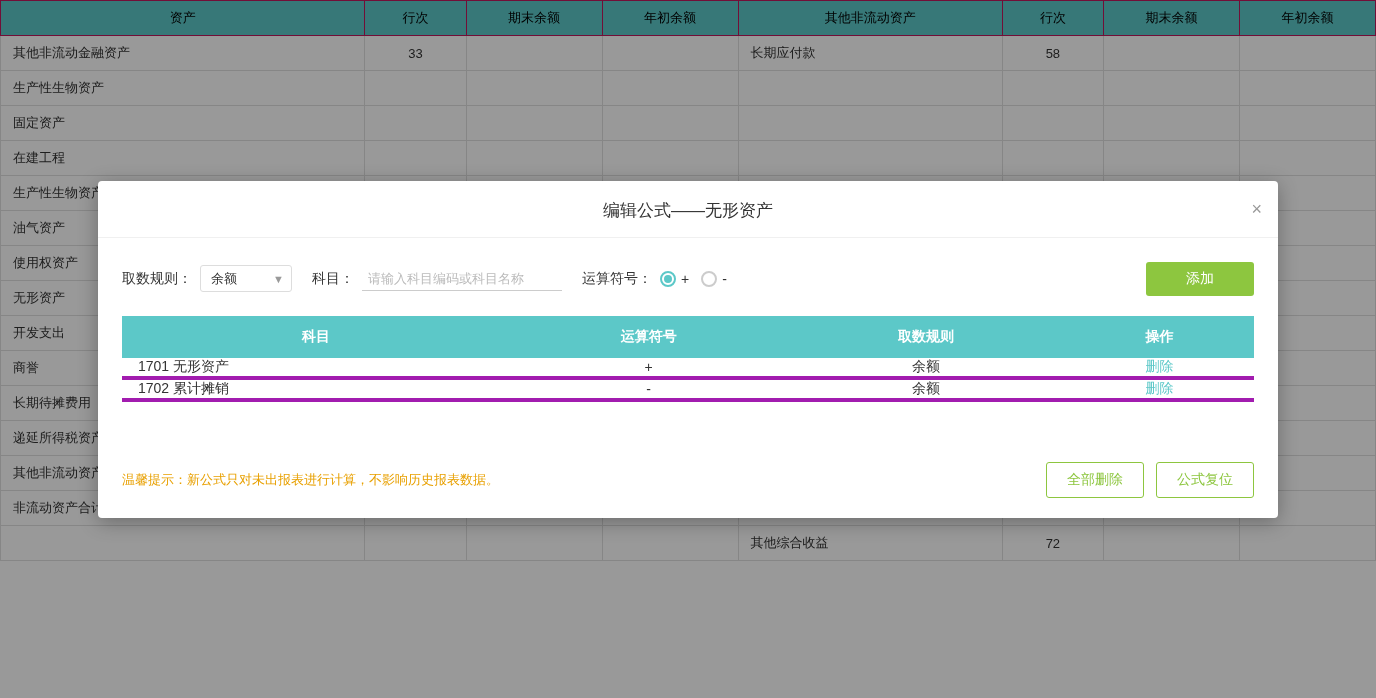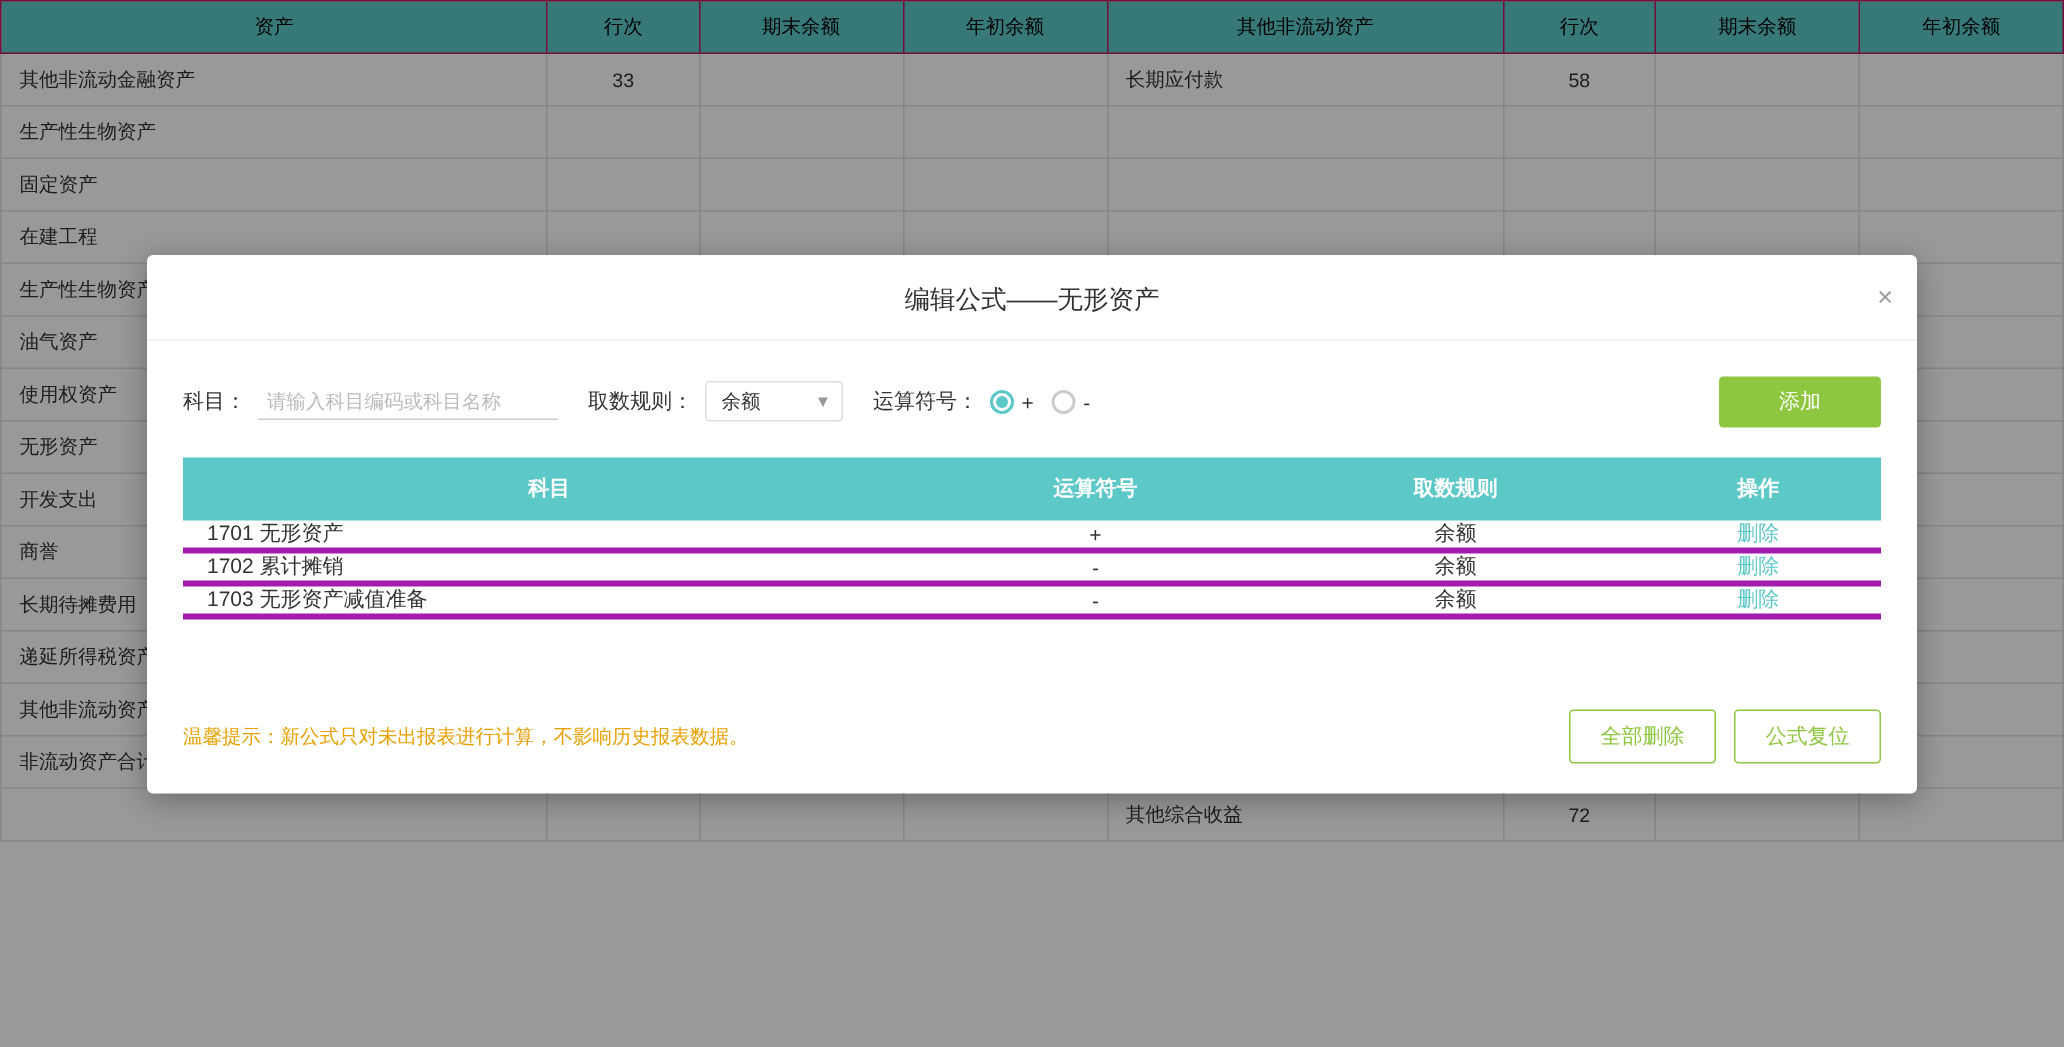--- a/index.html
+++ b/index.html
@@ -464,38 +464,38 @@
   <div class="modal">
 
     <div class="modal-header">
       <span>编辑公式——无形资产</span>
       <button class="modal-close">×</button>
     </div>
 
     <div class="modal-body">
 
       <div class="form-row">
-
-        <div class="form-group">
-          <span class="form-label">科目：</span>
-          <input class="form-input" type="text" placeholder="请输入科目编码或科目名称" style="">
-        </div>
 
         <div class="form-group">
           <span class="form-label">取数规则：</span>
           <div class="form-select-wrapper">
             <select class="form-select">
               <option>余额</option>
               <option>借方</option>
               <option>贷方</option>
               <option>借方累计</option>
               <option>贷方累计</option>
             </select>
             <span class="select-arrow">▼</span>
           </div>
+        </div>
+
+        <div class="form-group">
+          <span class="form-label">科目：</span>
+          <input class="form-input" type="text" placeholder="请输入科目编码或科目名称" style="">
         </div>
 
         <div class="form-group">
           <span class="form-label">运算符号：</span>
           <div class="radio-group">
             <label class="radio-item">
               <div class="radio-circle checked">
               </div>
               <span class="radio-label">+</span>
             </label>
@@ -528,28 +528,20 @@
             </td>
           </tr>
           <tr>
             <td>1702 累计摊销</td>
             <td>-</td>
             <td>余额</td>
             <td>
               <a class="delete-link">删除</a>
             </td>
           </tr>
-          <tr>
-            <td>1703 无形资产减值准备</td>
-            <td>-</td>
-            <td>余额</td>
-            <td>
-              <a class="delete-link">删除</a>
-            </td>
-          </tr>
         </tbody>
       </table>
 
     </div>
 
     <div class="modal-footer">
       <span class="warning-text">温馨提示：新公式只对未出报表进行计算，不影响历史报表数据。</span>
       <div class="footer-btns">
         <button class="outline-btn">全部删除</button>
         <button class="outline-btn">公式复位</button>

